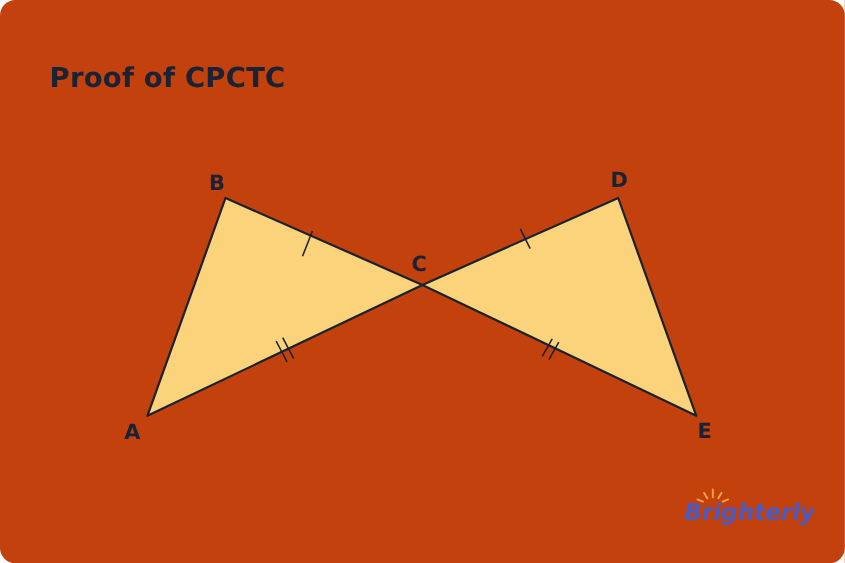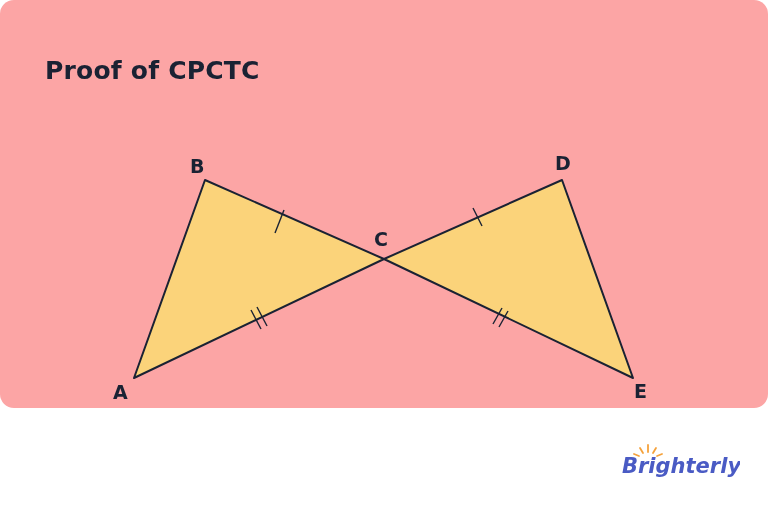--- a/index.html
+++ b/index.html
@@ -1,17 +1,17 @@
 <!DOCTYPE html>
 <html><head>
 <meta charset="utf-8">
 <style>
   html, body { margin: 0; padding: 0; }
   body { width: 768px; height: 512px; overflow: hidden; background: #ffffff; font-family: "Liberation Sans", sans-serif; }
-  .card { position: absolute; left: 0; top: 0; width: 768px; height: 408px; background: #fca5a5; border-radius: 14px; }
+  .card { position: absolute; left: 0; top: 0; width: 768px; height: 512px; background: #c2410c; border-radius: 14px; }
   .title { position: absolute; left: 45px; top: 56px; font-size: 25px; font-weight: bold; color: #1a2233; letter-spacing: 0.2px; font-family: "DejaVu Sans", sans-serif; }
   svg.diagram { position: absolute; left: 0; top: 0; }
   .lbl { font-family: "DejaVu Sans", sans-serif; font-weight: bold; font-size: 19px; fill: #1a2233; }
   .logo { position: absolute; left: 620px; top: 440px; width: 120px; height: 45px; }
 </style>
 </head>
 <body>
 
 <div class="card">
   <div class="title">Proof of CPCTC</div>

